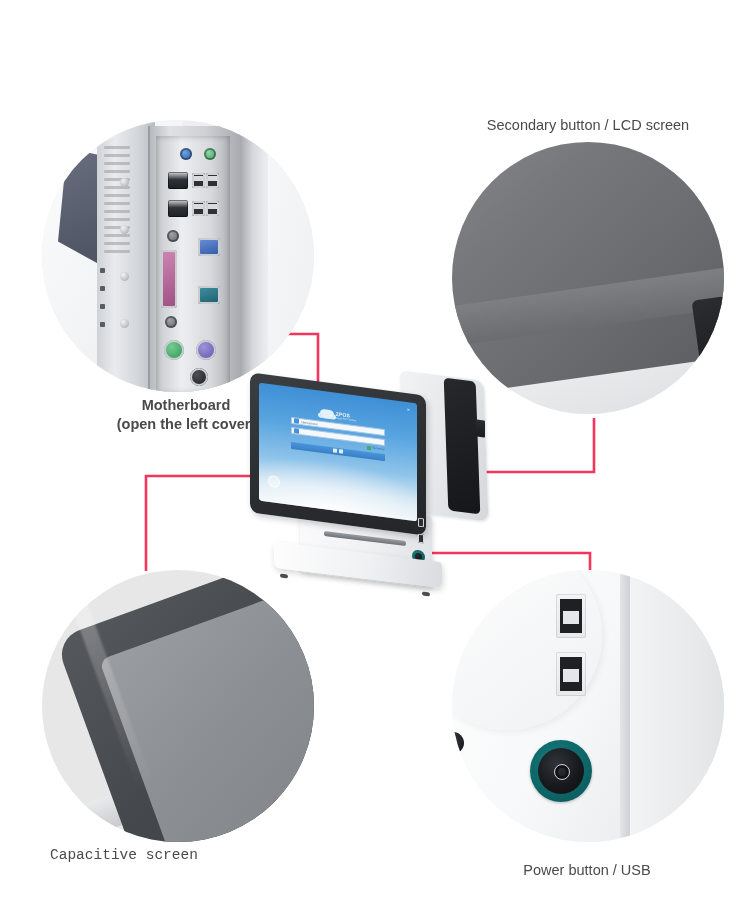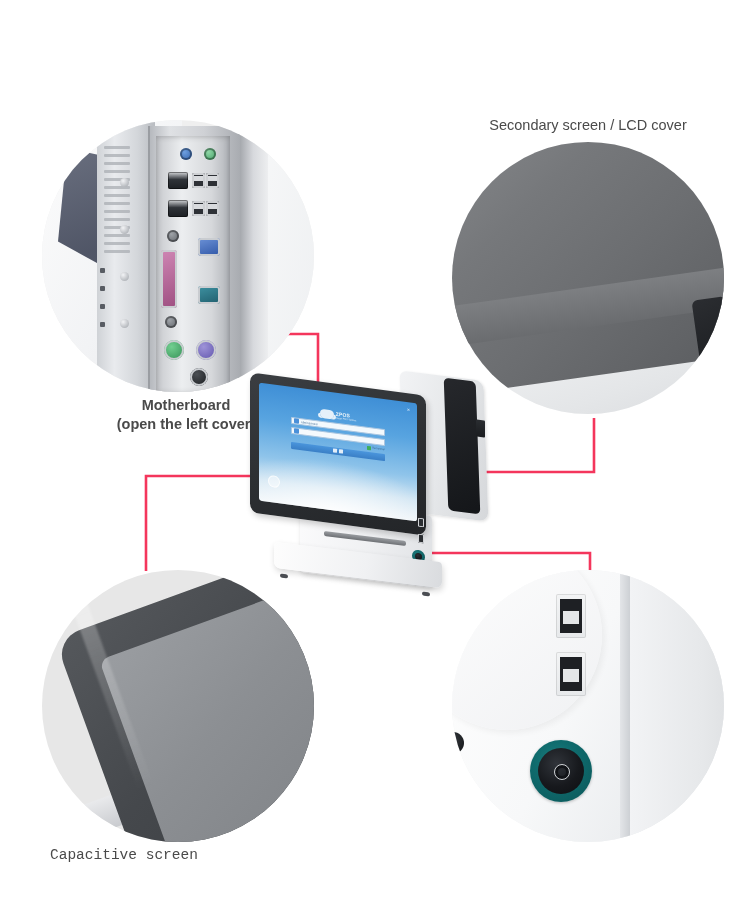--- a/index.html
+++ b/index.html
@@ -407,21 +407,21 @@
                   background:radial-gradient(circle at 38% 34%,#72cf90,#2e8a50);box-shadow:inset 0 0 0 2px #c9ccd0;"></div>
       <div class="port" style="left:154px;top:220px;width:20px;height:20px;border-radius:50%;
                   background:radial-gradient(circle at 38% 34%,#9e93d8,#5a4ea8);box-shadow:inset 0 0 0 2px #c9ccd0;"></div>
       <div class="port" style="left:148px;top:248px;width:18px;height:18px;border-radius:50%;
                   background:radial-gradient(circle at 38% 34%,#4c5055,#16181b);box-shadow:inset 0 0 0 2px #c9ccd0;"></div>
     </div>
   </div>
   <div class="caption" id="cap-mb">Motherboard
 (open the left cover)</div>
 
-  <div class="caption" id="cap-sec">Secondary screen / LCD cover</div>
+  <div class="caption" id="cap-sec">Secondary button / LCD screen</div>
   <div class="circle" id="circle-sec">
     <div class="sec-white"></div>
     <div class="sec-body"></div>
 
     <div class="sec-edge"></div>
     <div class="sec-dark-right"></div>
   </div>
 
   <div id="pos">
     <div class="pos-sec-screen"></div>
@@ -490,14 +490,15 @@
     <div class="usb-slot" style="left:104px;top:24px;">
       <div class="usb-inner"></div>
     </div>
     <div class="usb-slot" style="left:104px;top:82px;">
       <div class="usb-inner"></div>
     </div>
 
     <div class="pw-jack"></div>
     <div class="pw-button"></div>
   </div>
+  <div class="caption" id="cap-pw">Power button / USB</div>
 
 </div>
 
 </body></html>

